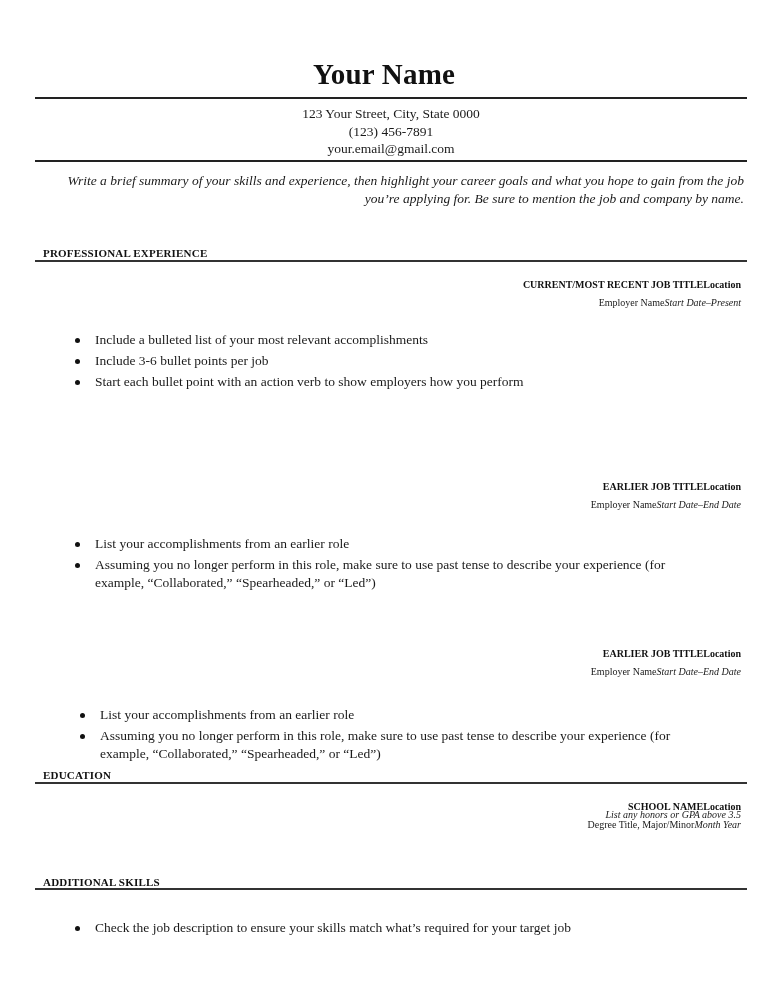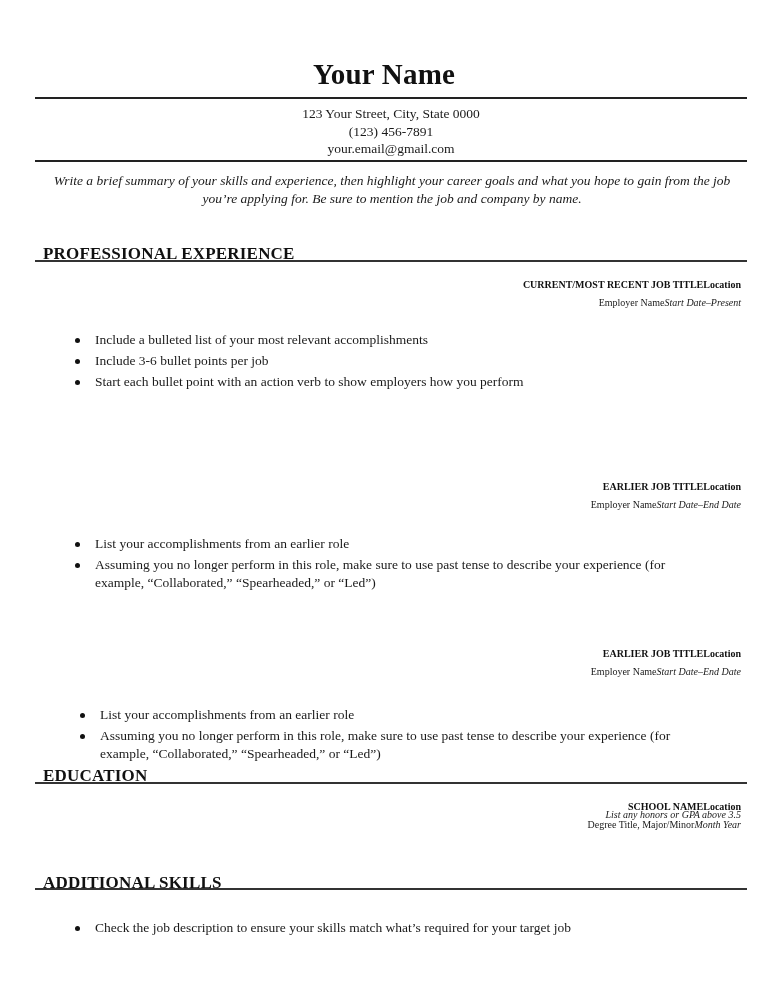--- a/index.html
+++ b/index.html
@@ -13,25 +13,25 @@
     left: 0; width: 768px; top: 56px; text-align: center;
     font-size: 29px; font-weight: bold; line-height: 36px; color: #111;
     letter-spacing: 0.2px;
   }
   .rule { left: 35px; width: 712px; height: 2px; background: #222; }
   .contact {
     left: 0; width: 782px; text-align: center;
     font-size: 13.5px; line-height: 17.5px; color: #1a1a1a;
   }
   .summary {
-    left: 40px; width: 704px; text-align: center;
+    left: 40px; width: 704px; text-align: right;
     font-style: italic; font-size: 13.5px; line-height: 17.5px; color: #1a1a1a;
   }
   .section-title {
-    left: 43px; font-weight: bold; font-size: 17px; line-height: 17px;
+    left: 43px; font-weight: bold; font-size: 11px; line-height: 17px;
     color: #111; letter-spacing: 0.2px;
   }
   .sec-rule { left: 35px; width: 712px; height: 2px; background: #333; }
   .row { left: 43px; width: 698px; display: flex; justify-content: flex-end;
     font-size: 10px; line-height: 17.5px; }
   .b { font-weight: bold; color: #111; }
   .i { font-style: italic; }
   ul.bullets { position: absolute; margin: 12px; padding: 0; list-style: none;
     font-size: 13.5px; line-height: 17.5px; }
   ul.bullets li { position: relative; margin-bottom: 3.5px; }

